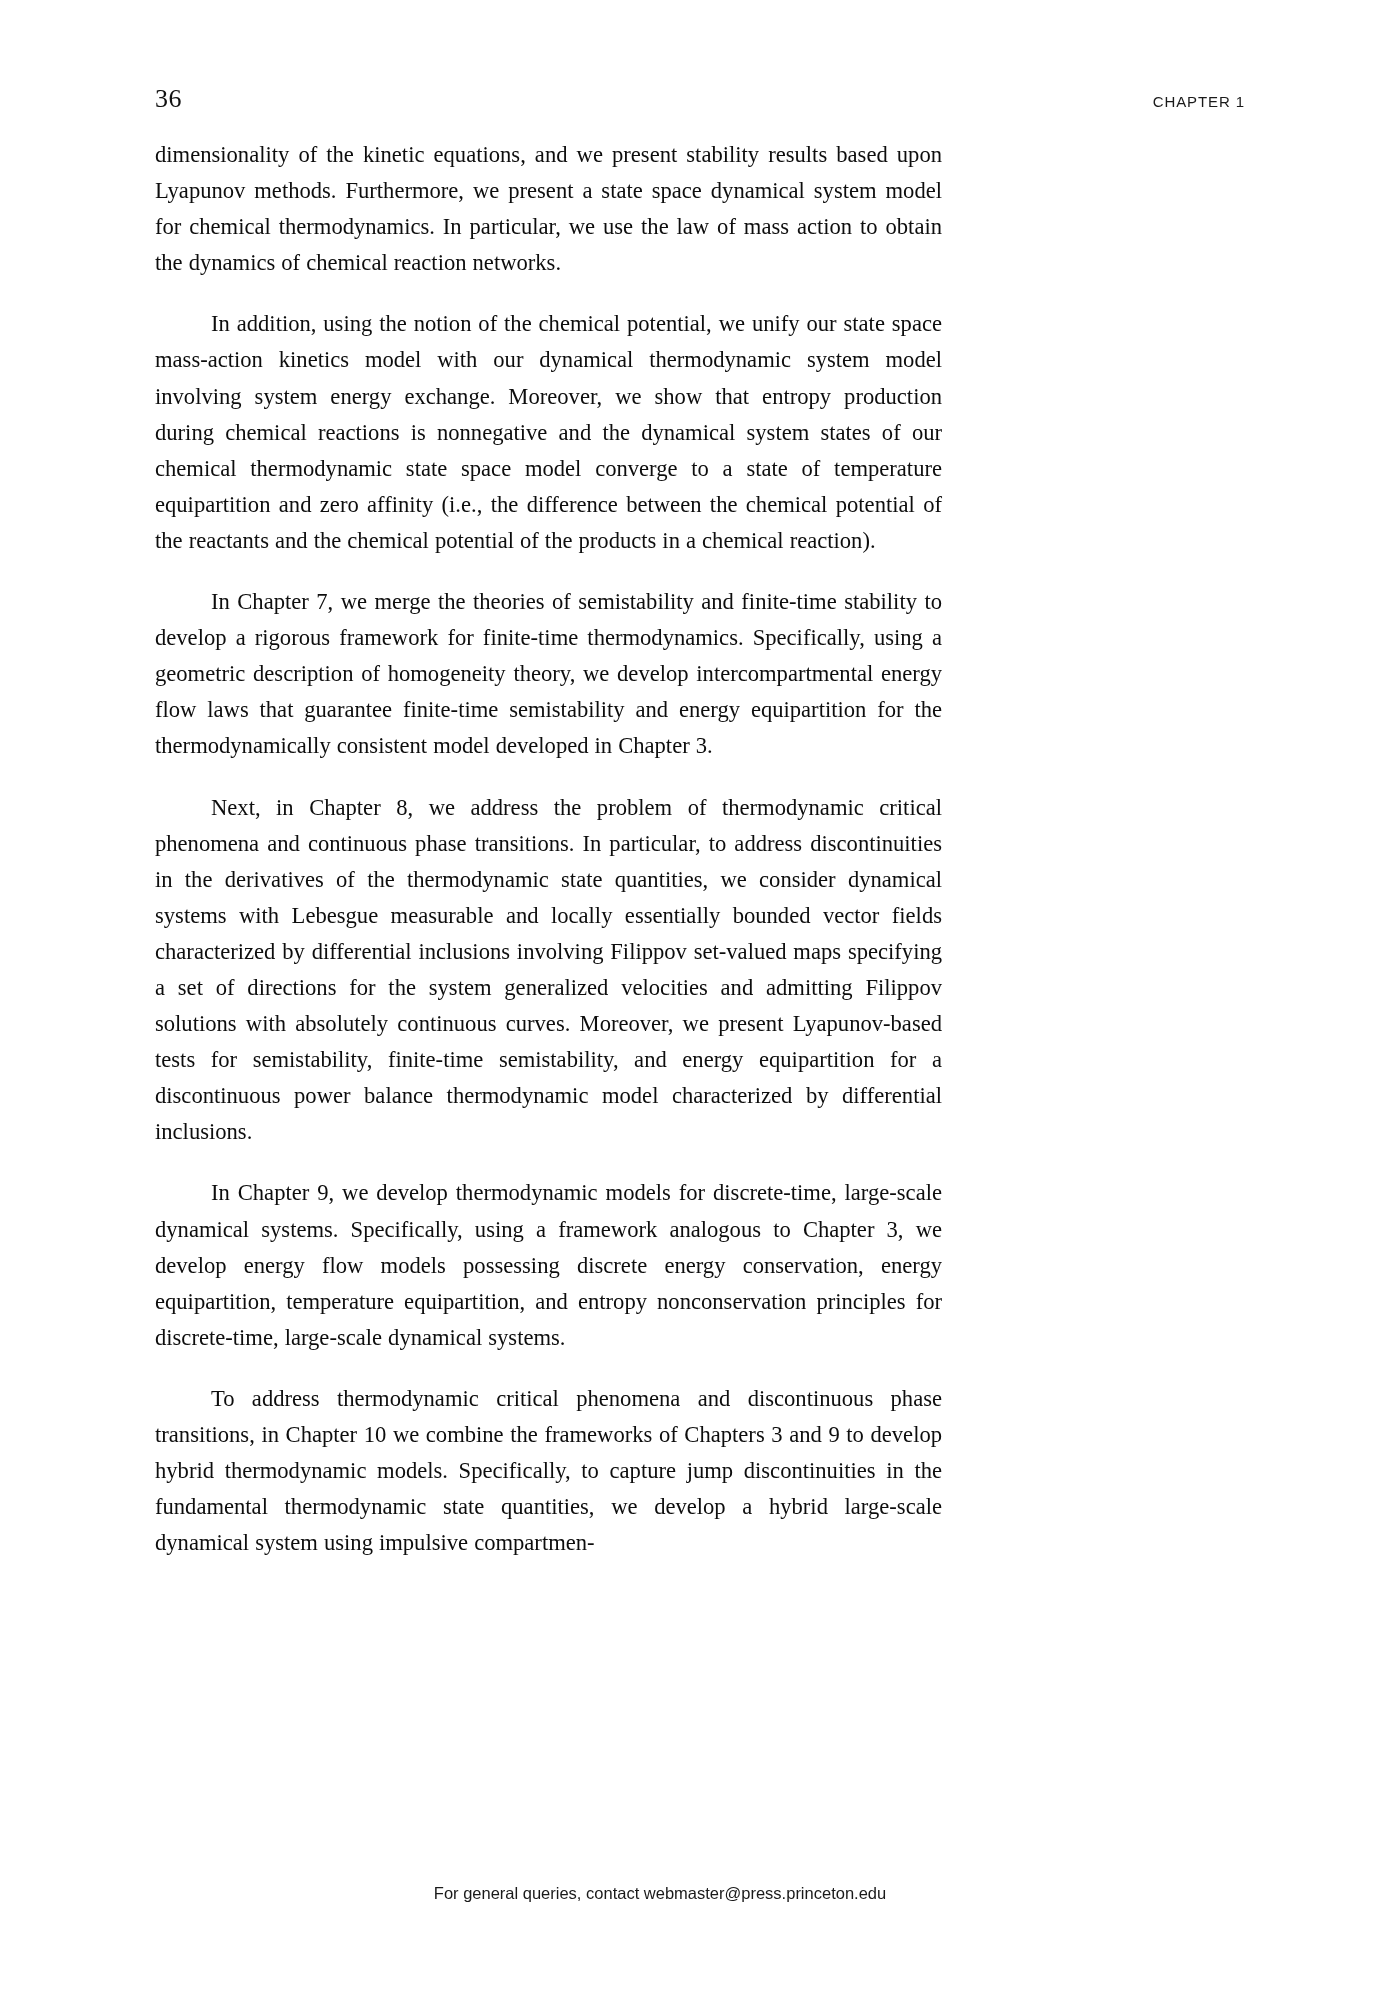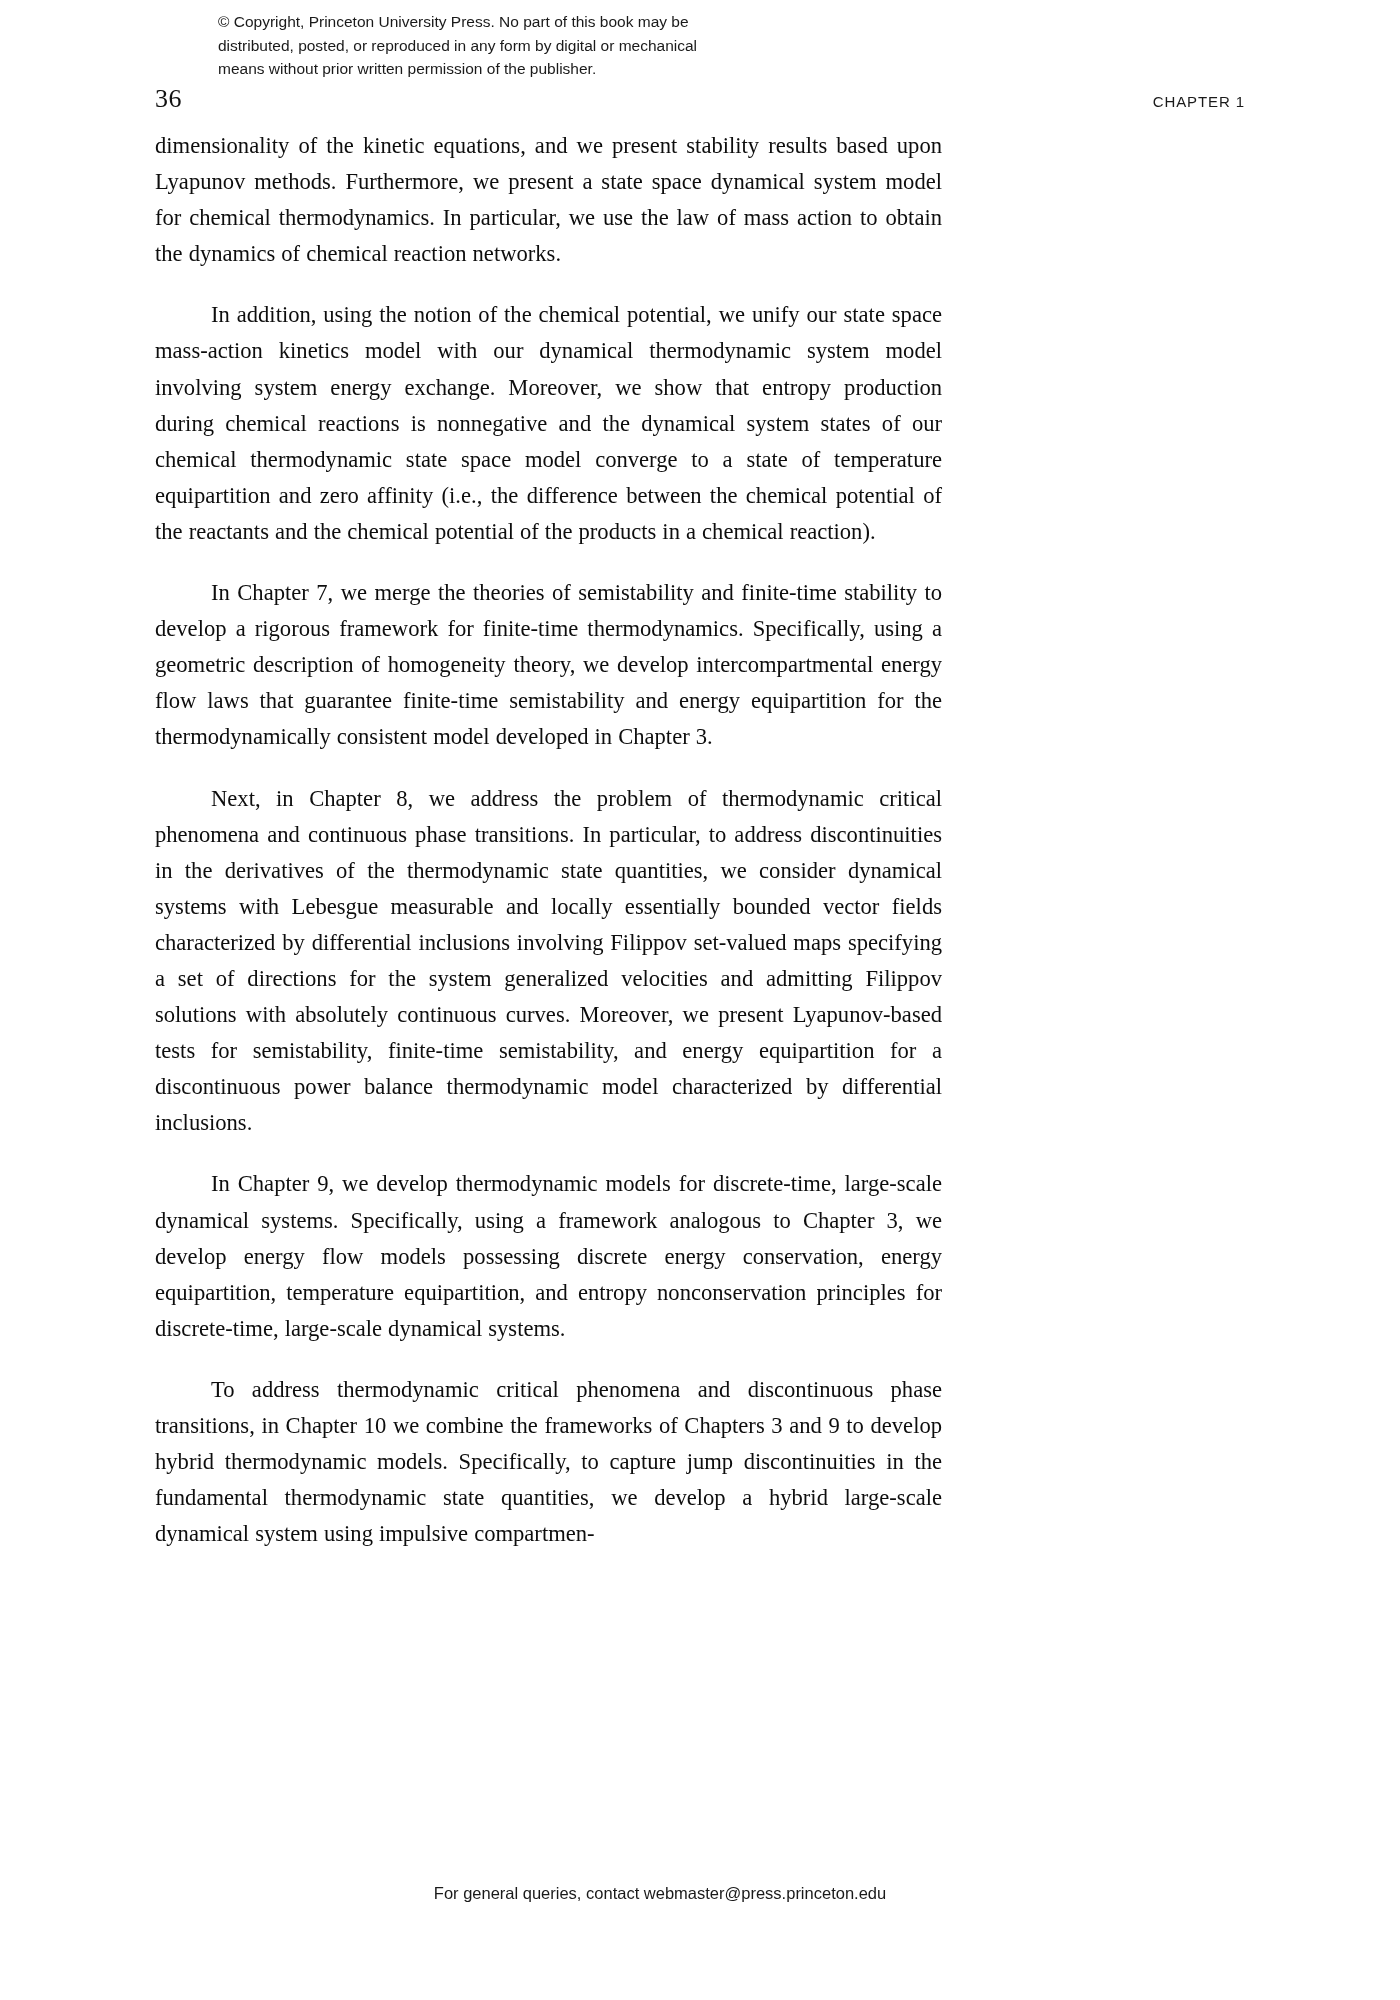--- a/index.html
+++ b/index.html
@@ -53,21 +53,21 @@
     font-family: "Liberation Sans", "DejaVu Sans", sans-serif;
     font-size: 15px;
     letter-spacing: 0.9px;
     color: #1a1a1a;
   }
 
   
   .textblock {
     position: absolute;
     left: 155px;
-    top: 128px;
+    top: 137px;
     width: 787px;
   }
 
   .para {
     margin: 0 0 25px 0;
     font-size: 22.6px;
     line-height: 36.1px;
     text-align: justify;
     text-justify: inter-word;
     text-indent: 56px;
@@ -87,25 +87,20 @@
     font-family: "Liberation Sans", "DejaVu Sans", sans-serif;
     font-size: 16.5px;
     color: #1a1a1a;
   }
 </style>
 </head>
 <body>
 
 <div class="page">
 
-  <div class="copyright">
-    <span class="cline">© Copyright, Princeton University Press. No part of this book may be</span>
-    <span class="cline">distributed, posted, or reproduced in any form by digital or mechanical</span>
-    <span class="cline">means without prior written permission of the publisher.</span>
-  </div>
 
   <div class="running-head">
     <span class="folio">36</span>
     <span class="chaptermark">CHAPTER 1</span>
   </div>
 
   <div class="textblock">
     <p class="para noindent">dimensionality of the kinetic equations, and we present stability results based upon Lyapunov methods. Furthermore, we present a state space dynamical system model for chemical thermodynamics. In particular, we use the law of mass action to obtain the dynamics of chemical reaction networks.</p>
     <p class="para">In addition, using the notion of the chemical potential, we unify our state space mass-action kinetics model with our dynamical thermodynamic system model involving system energy exchange. Moreover, we show that entropy production during chemical reactions is nonnegative and the dynamical system states of our chemical thermodynamic state space model converge to a state of temperature equipartition and zero affinity (i.e., the difference between the chemical potential of the reactants and the chemical potential of the products in a chemical reaction).</p>
     <p class="para">In Chapter 7, we merge the theories of semistability and finite-time stability to develop a rigorous framework for finite-time thermodynamics. Specifically, using a geometric description of homogeneity theory, we develop intercompartmental energy flow laws that guarantee finite-time semistability and energy equipartition for the thermodynamically consistent model developed in Chapter 3.</p>

